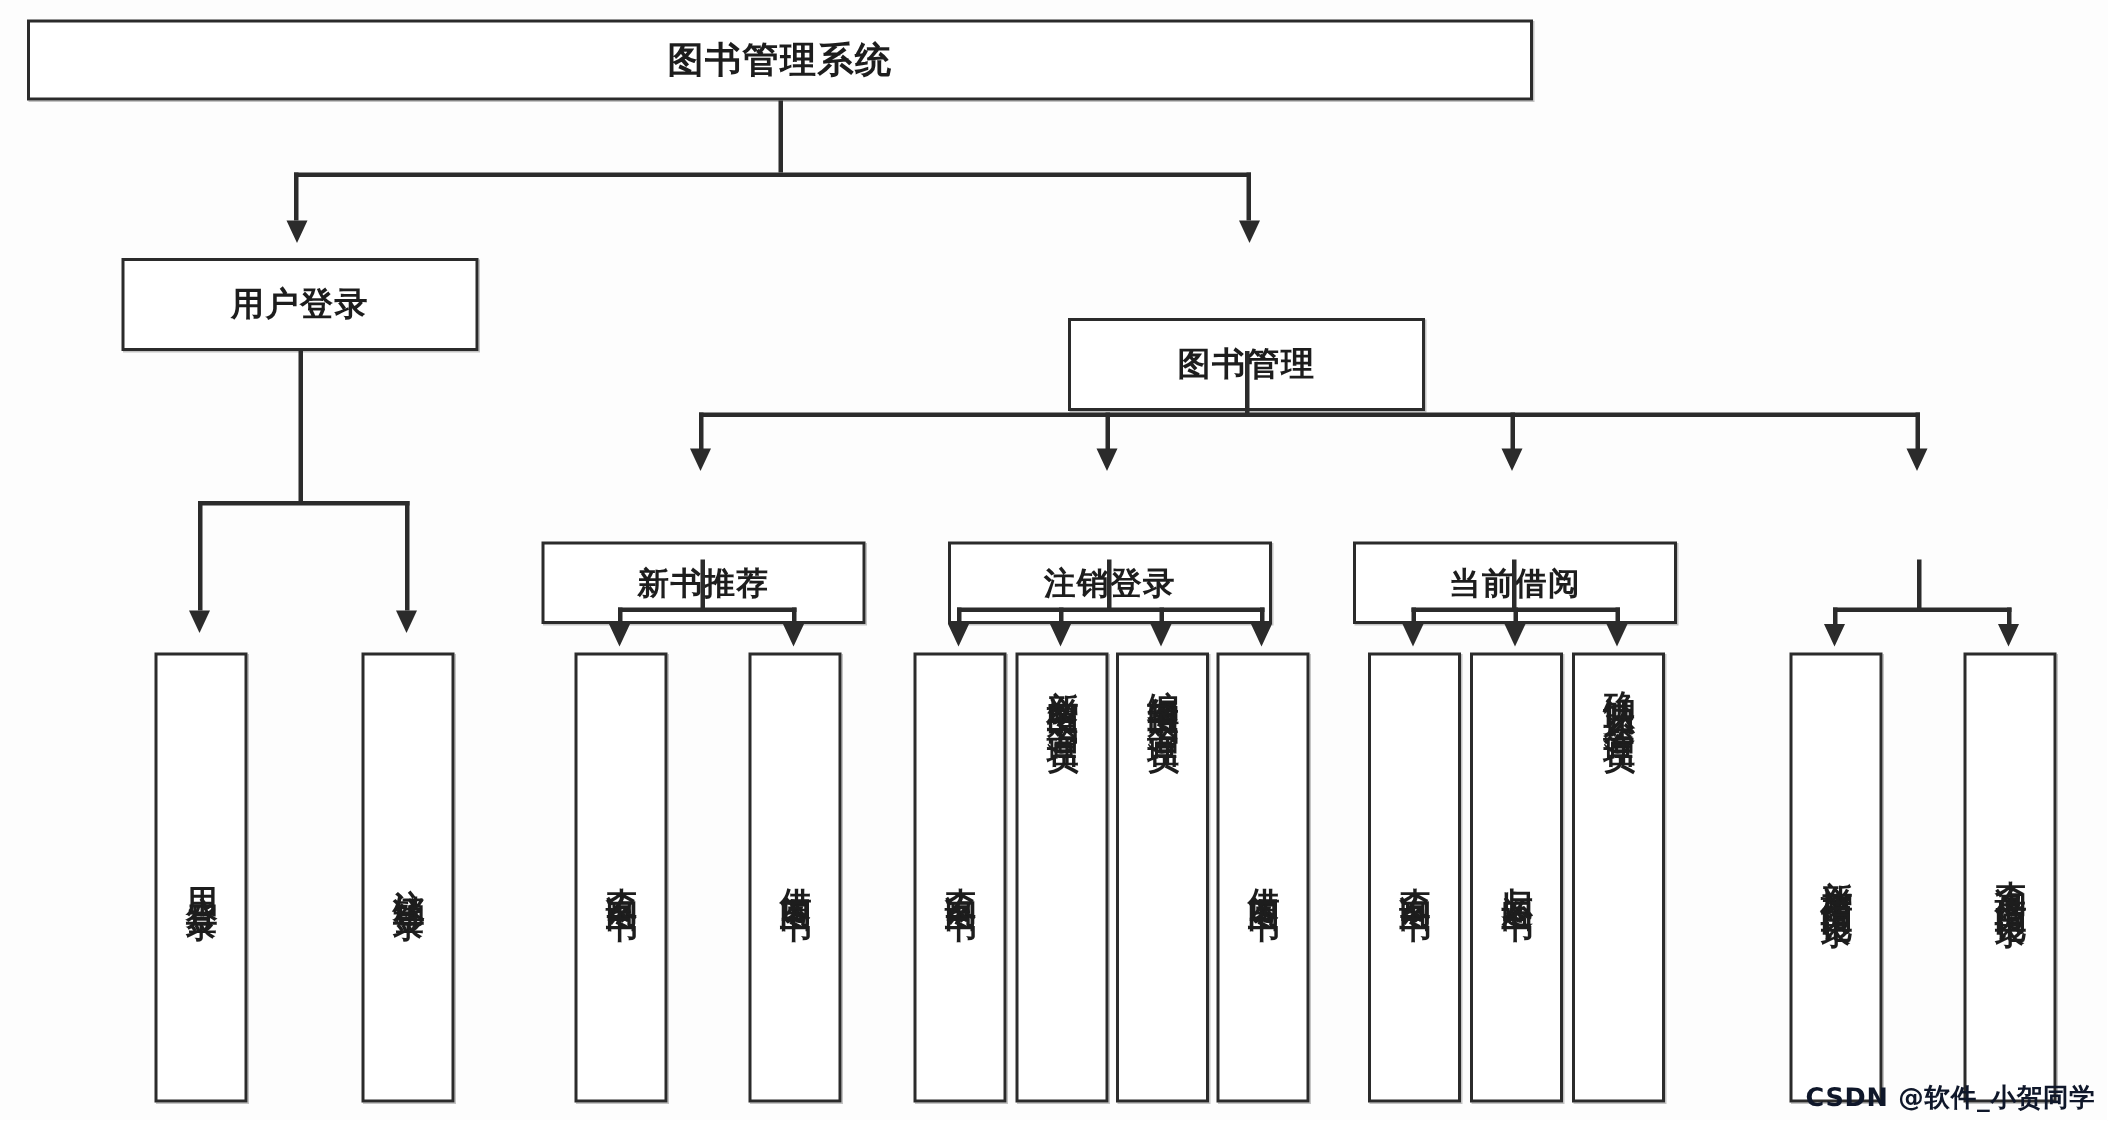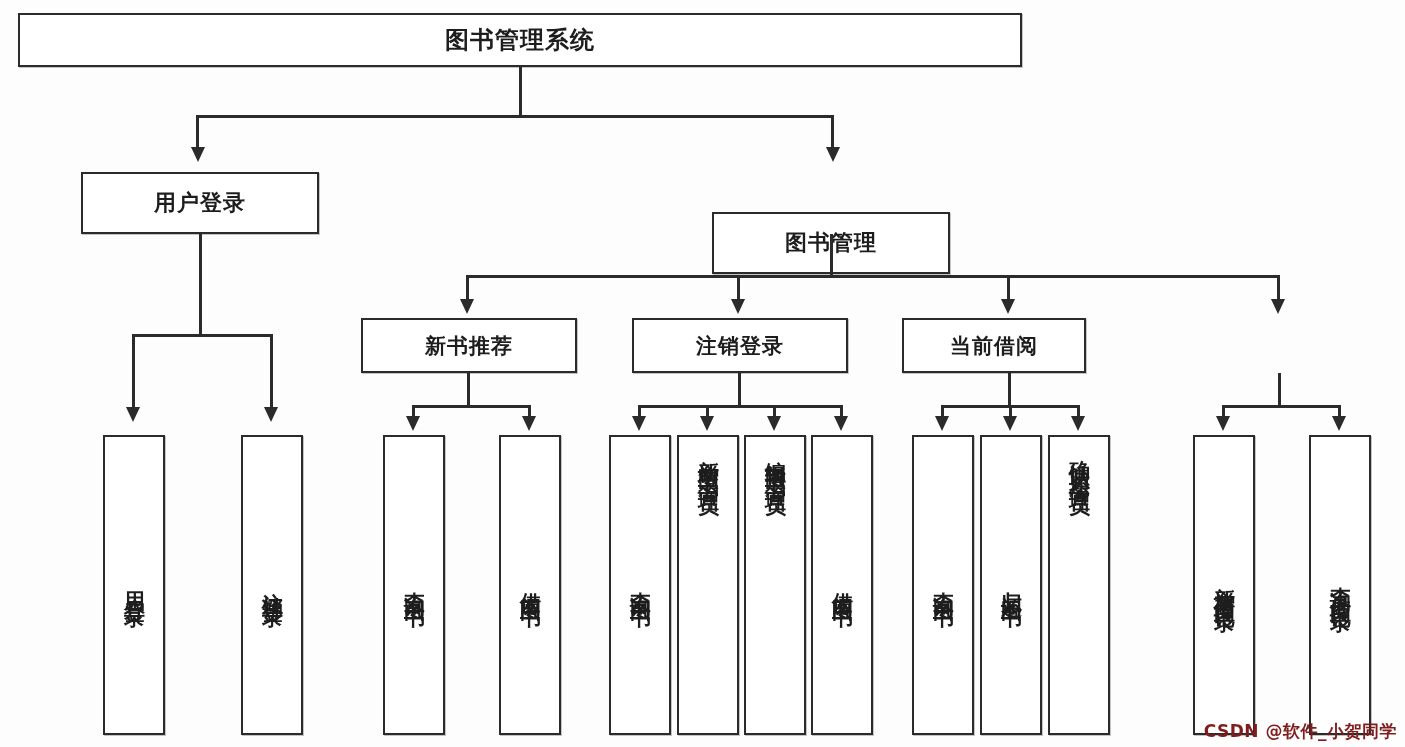--- a/index.html
+++ b/index.html
@@ -35,20 +35,21 @@
     font-size: 24px;
     letter-spacing: 1px;
   }
   .node.lvl1 {
     font-size: 22px;
     letter-spacing: 1px;
   }
   .node.lvl2 {
     font-size: 21px;
     letter-spacing: 1px;
+    margin-top: 43px;
   }
   
   .node.leaf {
     font-size: 21px;
     align-items: flex-start;
     justify-content: center;
     padding-top: 6px;
   }
   .node.leaf .vtext {
     writing-mode: vertical-rl;
@@ -75,21 +76,21 @@
     border-left: 7px solid transparent;
     border-right: 7px solid transparent;
     border-top: 15px solid #2b2b2b;
   }
   
   #watermark {
     position: absolute;
     right: 8px;
     bottom: 4px;
     font-size: 17px;
-    color: #7f1d1d;
+    color: #0f172a;
     letter-spacing: 0.5px;
     white-space: nowrap;
     user-select: none;
   }
 </style>
 </head>
 <body>
 
 <div id="canvas">
 
@@ -130,21 +131,21 @@
   <div class="arrow" style="left:1001px; top:299px;"></div>
   <div class="lineV" style="left:1277px; top:275px; width:3px; height:25px;"></div>
   <div class="arrow" style="left:1271px; top:299px;"></div>
 
   <div class="node lvl2" style="left:361px; top:318px; width:216px; height:55px;">
     <span>新书推荐</span>
   </div>
   <div class="node lvl2" style="left:632px; top:318px; width:216px; height:55px;">
     <span>注销登录</span>
   </div>
-  <div class="node lvl2" style="left:902px; top:318px; width:184px; height:55px;">
+  <div class="node lvl2" style="left:902px; top:318px; width:216px; height:55px;">
     <span>当前借阅</span>
   </div>
 
   <div class="lineV" style="left:467px; top:373px; width:3px; height:33px;"></div>
   <div class="lineH" style="left:412px; top:405px; width:119px; height:3px;"></div>
   <div class="lineV" style="left:412px; top:405px; width:3px; height:12px;"></div>
   <div class="arrow" style="left:406px; top:416px;"></div>
   <div class="lineV" style="left:528px; top:405px; width:3px; height:12px;"></div>
   <div class="arrow" style="left:522px; top:416px;"></div>
 

